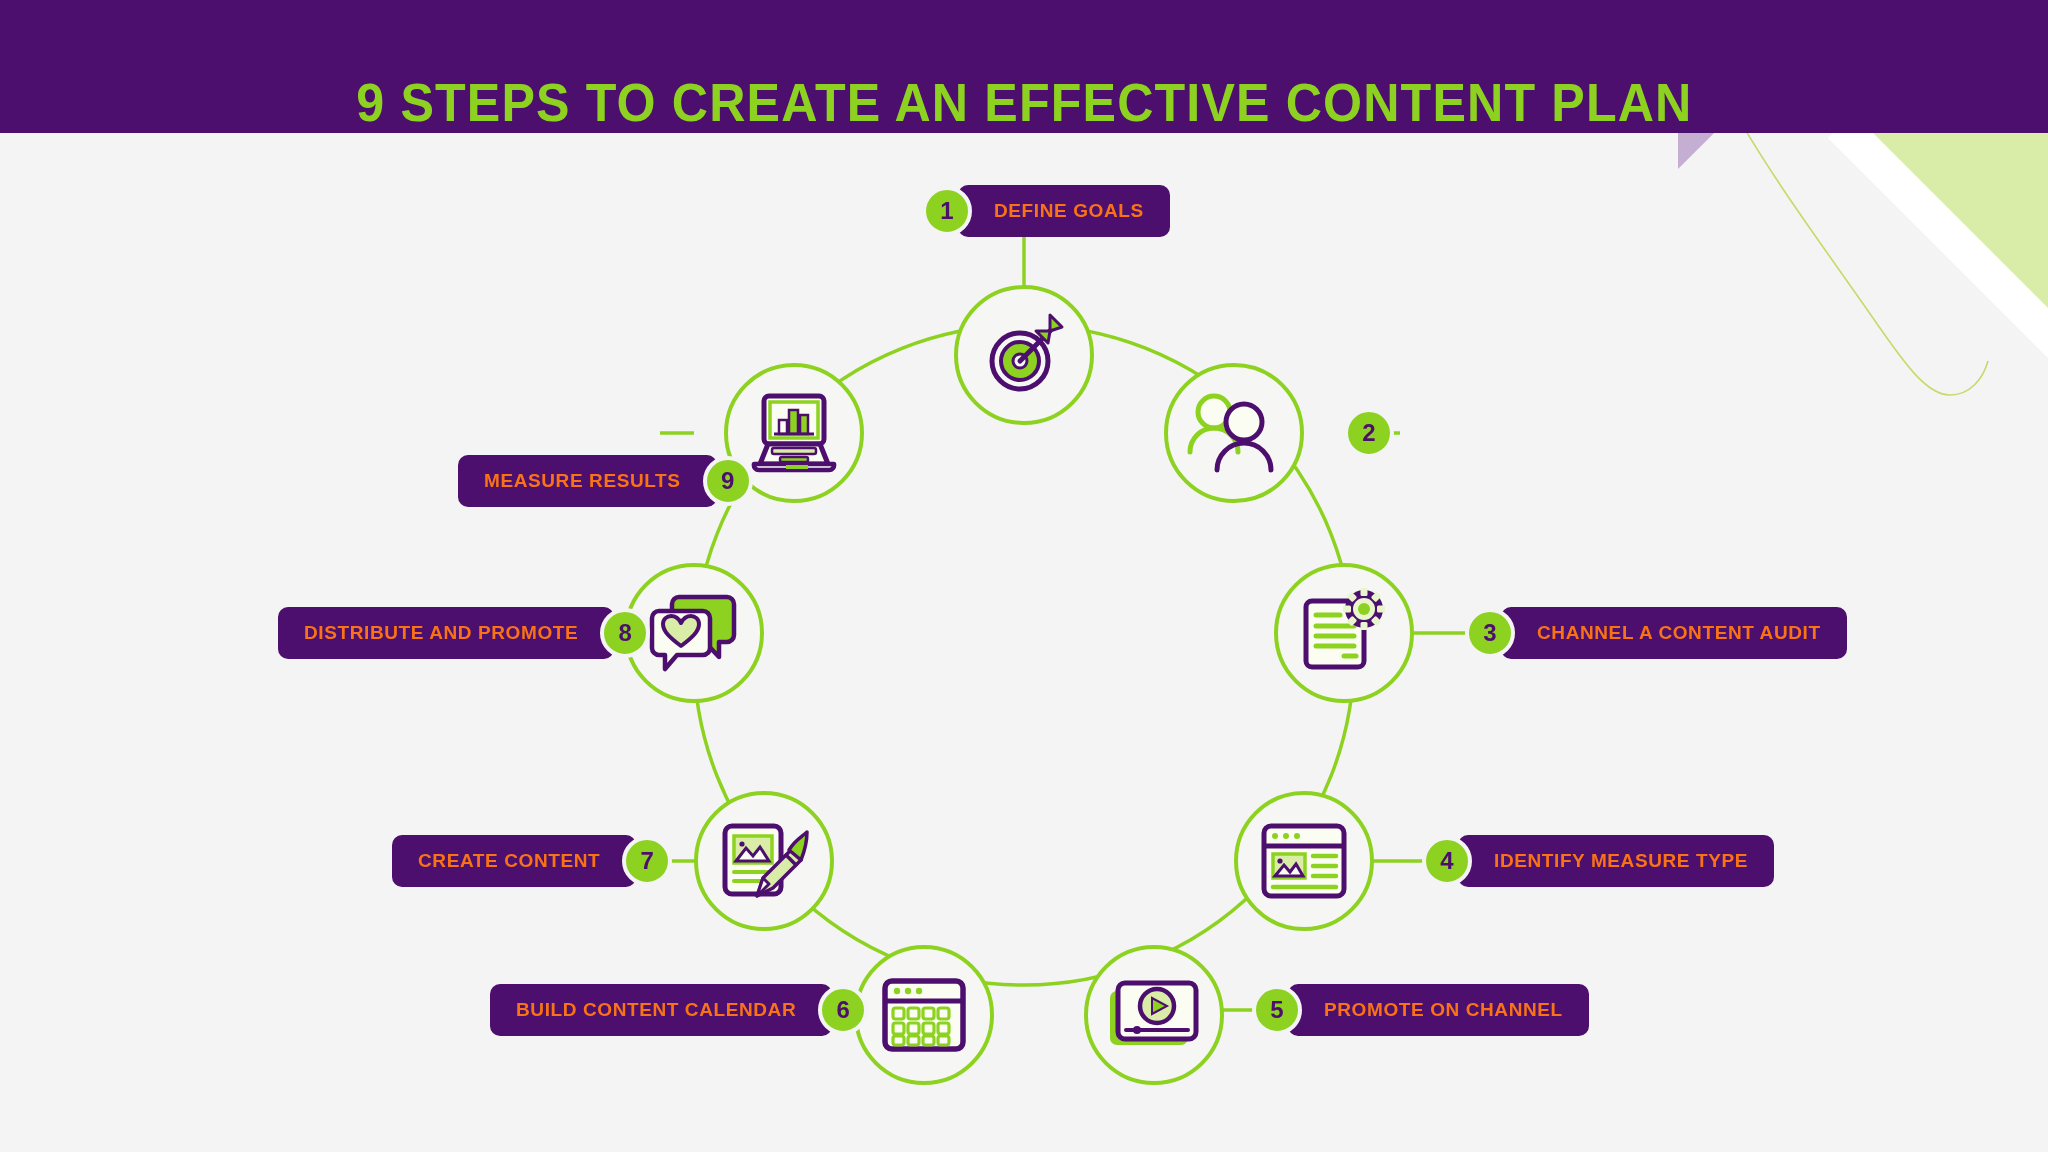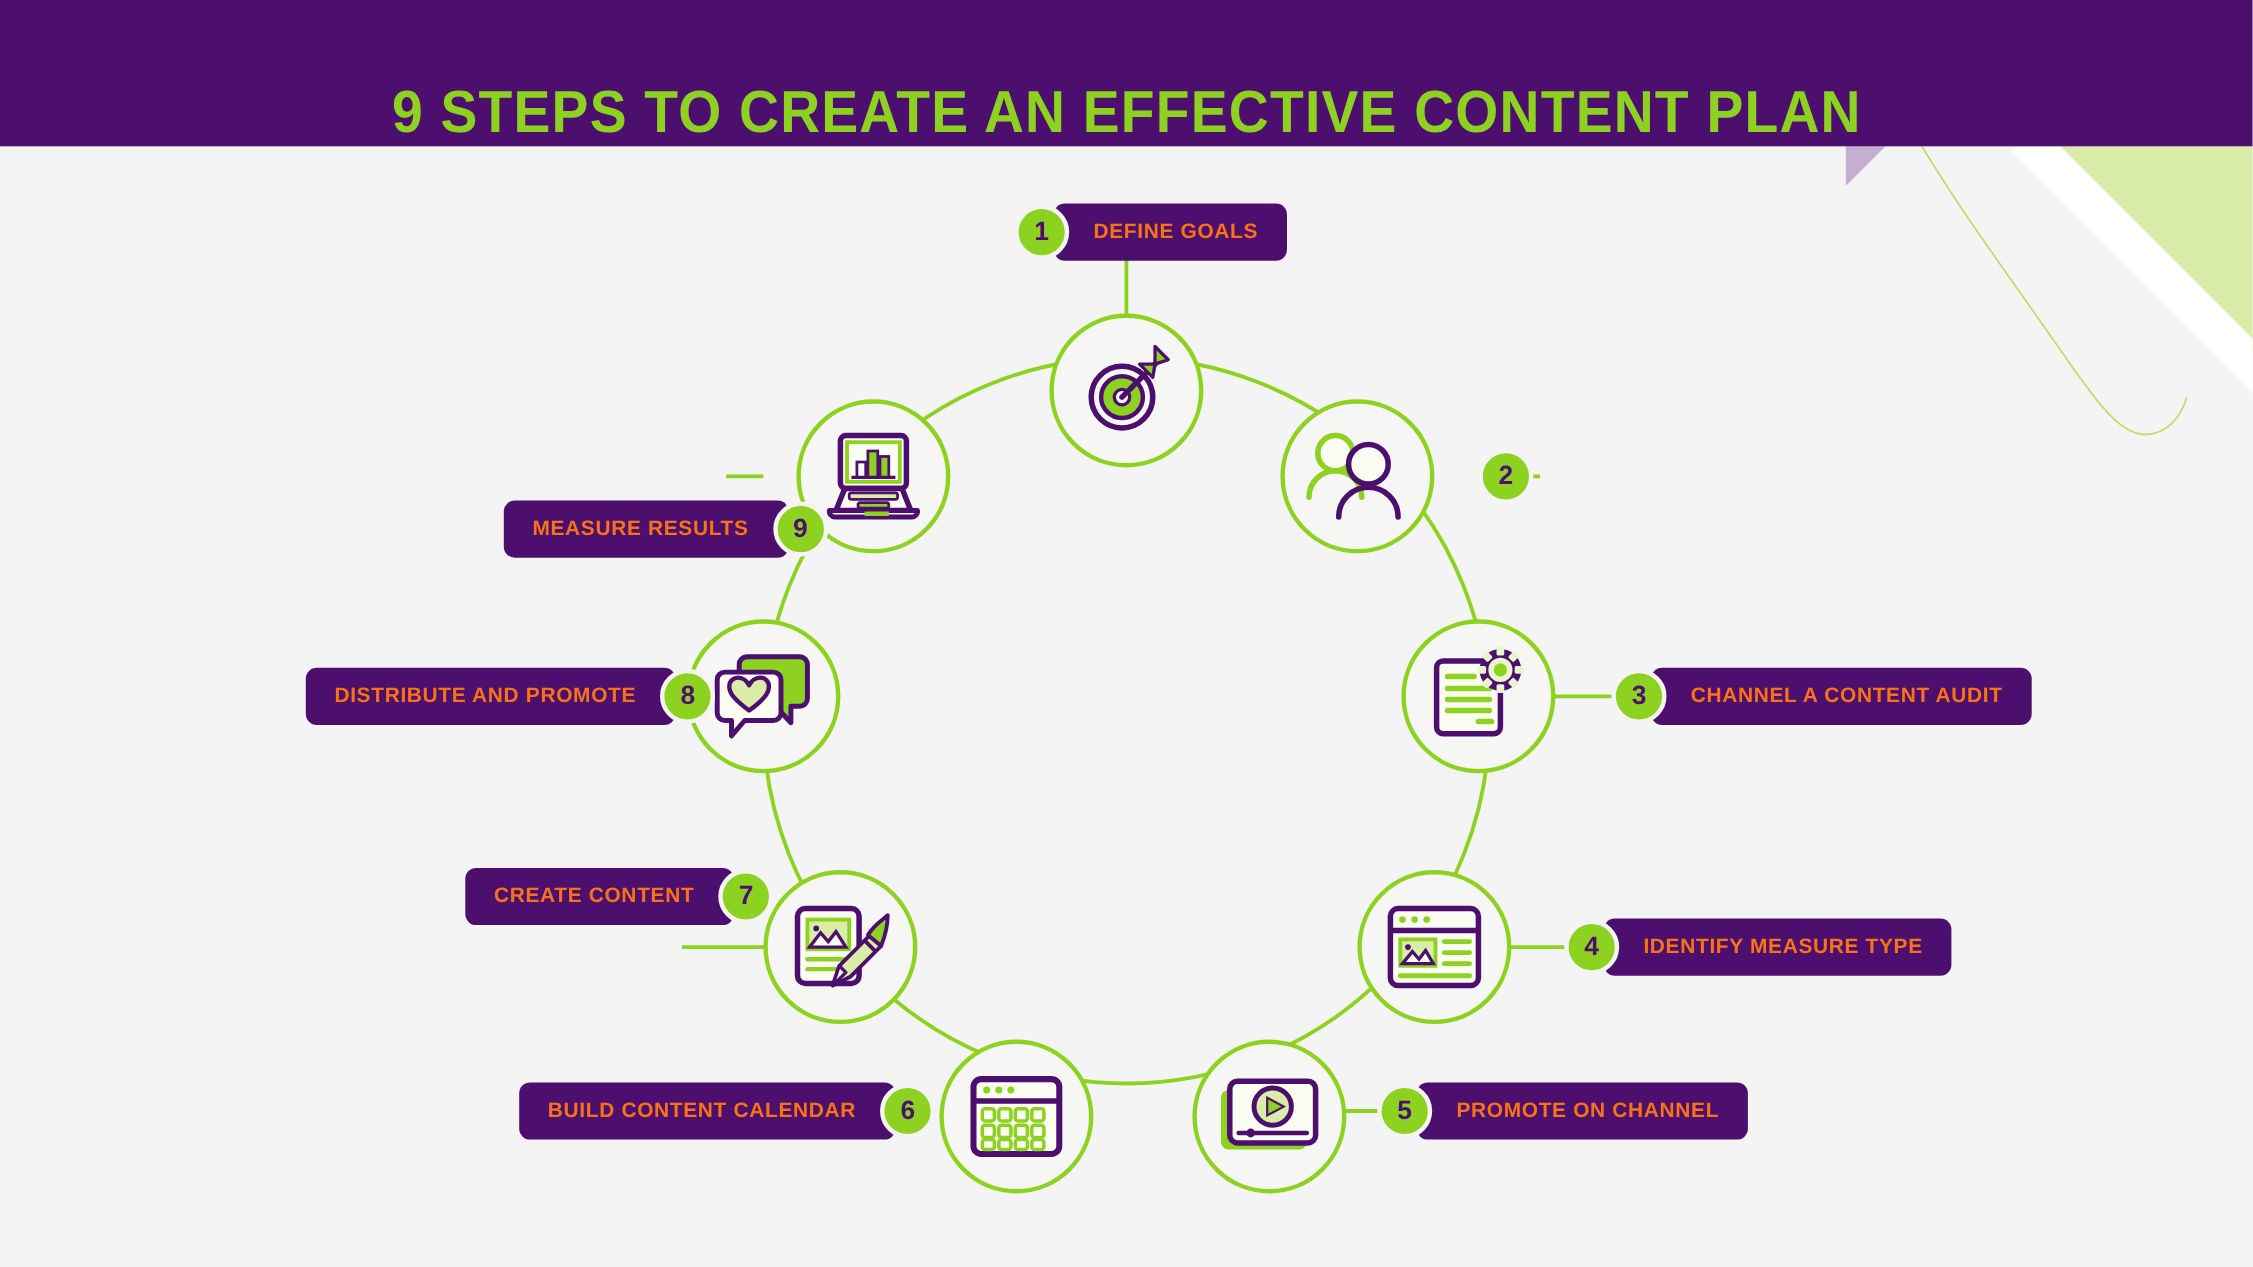--- a/index.html
+++ b/index.html
@@ -292,26 +292,26 @@
   <div class="label right" style="left:1422px; top:835px;">
     <div class="badge">4</div>
     <div class="pill">IDENTIFY MEASURE TYPE</div>
   </div>
 
   <div class="label right" style="left:1252px; top:984px;">
     <div class="badge">5</div>
     <div class="pill">PROMOTE ON CHANNEL</div>
   </div>
 
-  <div class="label left" style="left:472px; top:984px;">
+  <div class="label left" style="left:490px; top:984px;">
     <div class="pill">BUILD CONTENT CALENDAR</div>
     <div class="badge">6</div>
   </div>
 
-  <div class="label left" style="left:392px; top:789px;margin-left:31px;">
+  <div class="label left" style="left:392px; top:835px;">
     <div class="pill">CREATE CONTENT</div>
     <div class="badge">7</div>
   </div>
 
   <div class="label left" style="left:278px; top:607px;justify-content:space-between;">
     <div class="pill">DISTRIBUTE AND PROMOTE</div>
     <div class="badge">8</div>
   </div>
 
   <div class="label left" style="left:458px; top:407px;margin-top:48px;">

